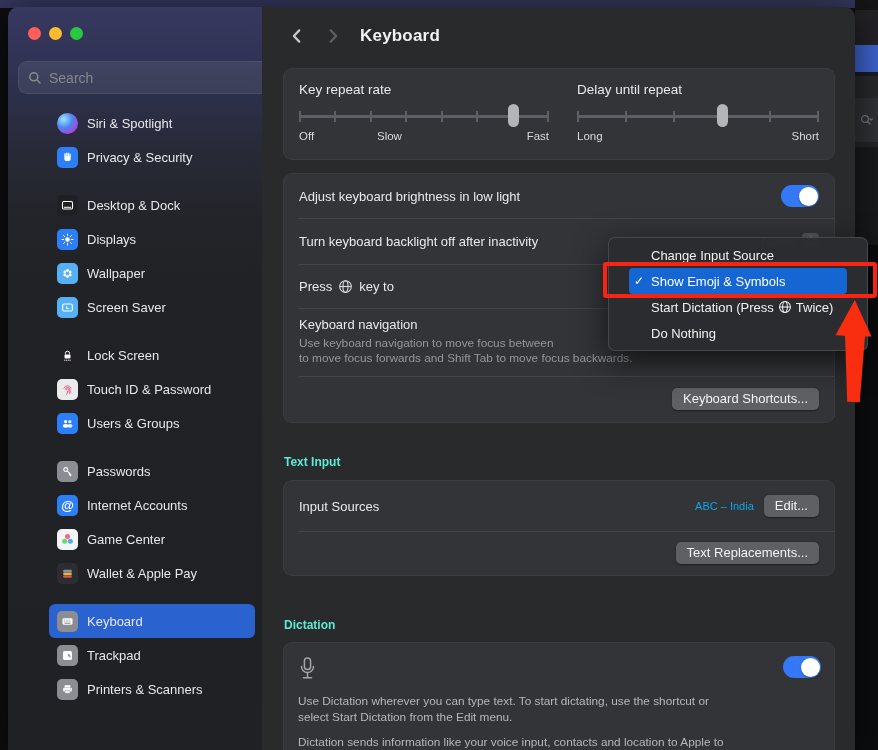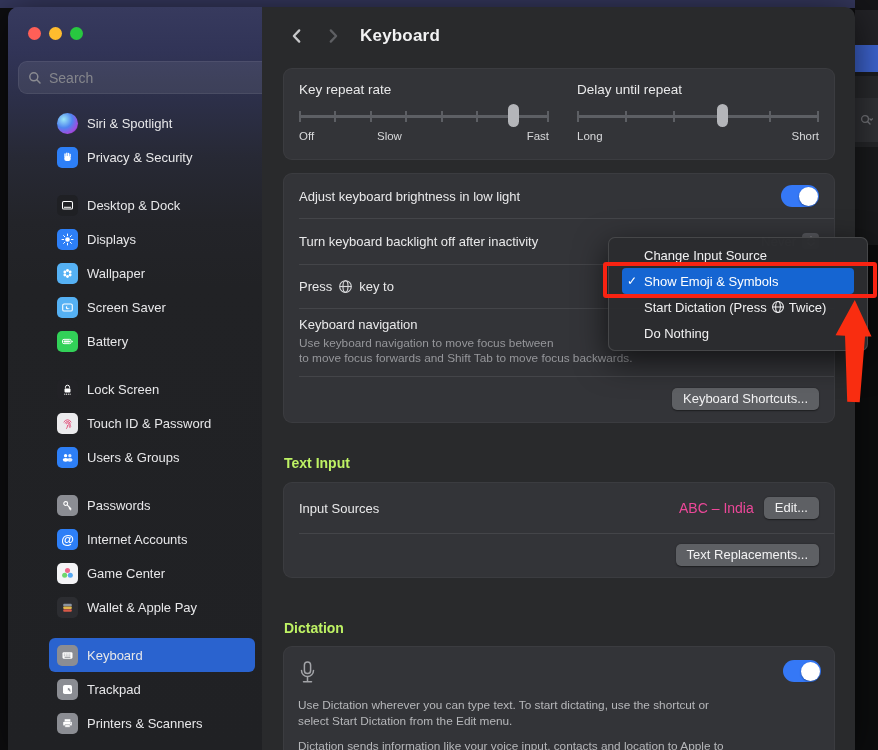--- a/index.html
+++ b/index.html
@@ -74,38 +74,38 @@
   .r1 { height:44px; } .r2 { height:46px; } .r3 { height:44px; } .r5 { height:46px; justify-content:flex-end; }
   .r4 { display:block; padding:9px 15px 11px; }
   .nav-desc { font-size:11.8px; line-height:14.5px; color:#96979b; margin-top:4px; }
   .toggle { width:38px; height:22px; border-radius:11px; background:#3578f6; position:relative; flex:none; }
   .toggle .knob { position:absolute; top:1.5px; right:1.5px; width:19px; height:19px; border-radius:50%; background:#fff; box-shadow:0 1px 2px rgba(0,0,0,.35); }
   .popup { display:flex; align-items:center; gap:6px; font-size:13px; color:#a4a5a9; }
   .popup-chev { width:17px; height:16px; border-radius:4px; background:#55575c; display:flex; align-items:center; justify-content:center; }
   .btn { display:inline-block; background:#5e6064; border-radius:5px; padding:3px 11px 4px; font-size:13px; color:#f2f2f3;
          box-shadow:0 .5px 1.5px rgba(0,0,0,.45); }
 
-  .section-title { font-size:14px; font-weight:700; color:#bef264; }
+  .section-title { font-size:12px; font-weight:700; color:#5eead4; }
   .st-textinput { margin:32px 0 11px 1px; }
   .st-dictation { margin:42px 0 10px 1px; }
 
   
   .ti-r1 { height:50px; }
   .ti-right { display:flex; align-items:center; gap:10px; }
-  .ti-value { font-size:14px; color:#ec4899; }
+  .ti-value { font-size:11px; color:#0ea5e9; }
   .ti-r2 { height:44px; justify-content:flex-end; }
 
   
   .dict-card { position:relative; display:flex; gap:11px; padding:13px 60px 1px 14px;flex-direction:column; }
   .dict-text { max-width:442px; font-size:11.8px; line-height:15.5px; color:#b6b7ba; }
   .dict-text .p2 { margin-top:10px; }
   .dict-toggle { position:absolute; right:13px; top:13px; }
 
   
-  .menu { position:absolute; left:608px; top:237px; width:260px; z-index:40; padding:4px 8px;
+  .menu { position:absolute; left:608px; top:237px; width:260px; z-index:40; padding:4px 15px;
           background:rgba(44,45,48,.99); border:1px solid rgba(255,255,255,.13); border-radius:7px;
           box-shadow:0 10px 32px rgba(0,0,0,.65); }
   .menu-item { height:26px; margin:0 5px; padding:0 5px; border-radius:4px;
                display:flex; align-items:center; font-size:13px; color:#f1f1f2; }
   .menu-item .chk { width:17px; flex:none; font-size:12px; }
   .menu-item.hl { background:#1565d2; color:#fff; }
   .menu-item .gap { width:4px; }
   .red-box { position:absolute; left:603px; top:262px; width:274px; height:36px; border:4px solid #f92312; border-radius:3px; z-index:50; }
   .red-arrow { position:absolute; left:832px; top:299px; z-index:51; }
 
@@ -227,30 +227,20 @@
           <div class="side-item">
             <span class="app-icon" style="background:#55b1f4;">
               <svg width="15" height="15" viewBox="0 0 21 21">
                   <rect x="3.8" y="5.5" width="13.4" height="10" rx="2" fill="none" stroke="#fff" stroke-width="1.5"></rect>
                   <circle cx="10.8" cy="10.5" r="2.6" fill="#fff"></circle>
                   <circle cx="12" cy="9.6" r="2.3" fill="#55b1f4"></circle>
                 </svg>
             </span>
             <span>Screen Saver</span>
           </div>
-          <div class="side-item">
-            <span class="app-icon" style="background:#32d158;">
-              <svg width="15" height="15" viewBox="0 0 21 21">
-                  <rect x="3.5" y="7.5" width="12" height="6" rx="2" fill="none" stroke="#fff" stroke-width="1.4"></rect>
-                  <rect x="5" y="9" width="9" height="3" rx="1" fill="#fff"></rect>
-                  <rect x="16.3" y="9.3" width="1.6" height="2.4" rx=".8" fill="#fff"></rect>
-                </svg>
-            </span>
-            <span>Battery</span>
-          </div>
         </div>
 
         <div class="group">
           <div class="side-item">
             <span class="app-icon" style="background:#222226;">
               <svg width="15" height="15" viewBox="0 0 21 21">
                   <path d="M7.6 9 v-1.6 a2.9 2.9 0 0 1 5.8 0 V9" fill="none" stroke="#fff" stroke-width="1.4"></path>
                   <rect x="6.3" y="9" width="8.4" height="5.6" rx="1.4" fill="#fff"></rect>
                   <g fill="#fff">
                     <circle cx="6.7" cy="17" r=".8"></circle>

